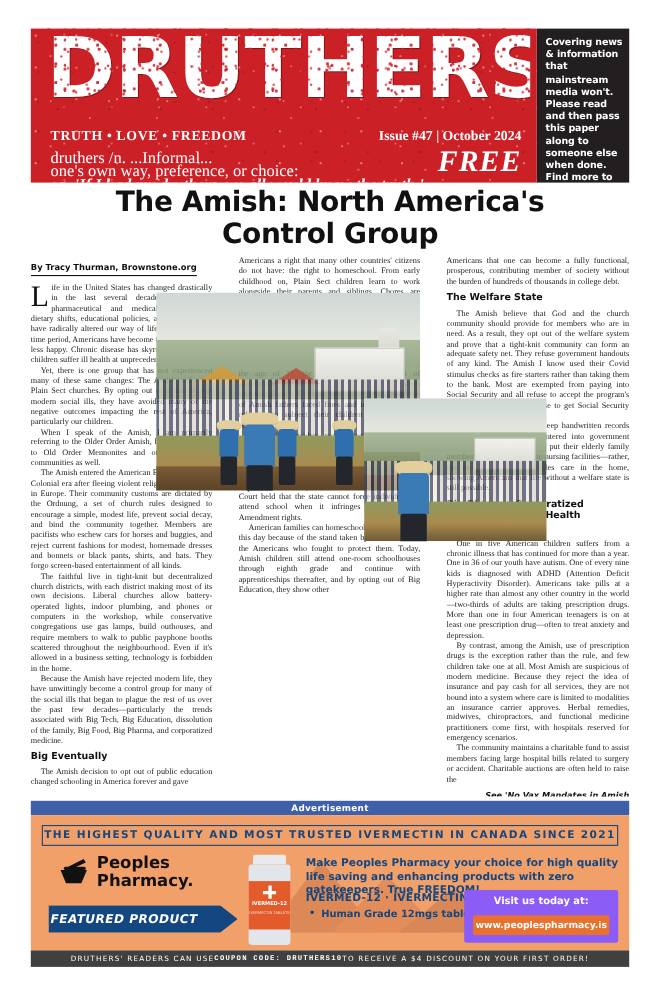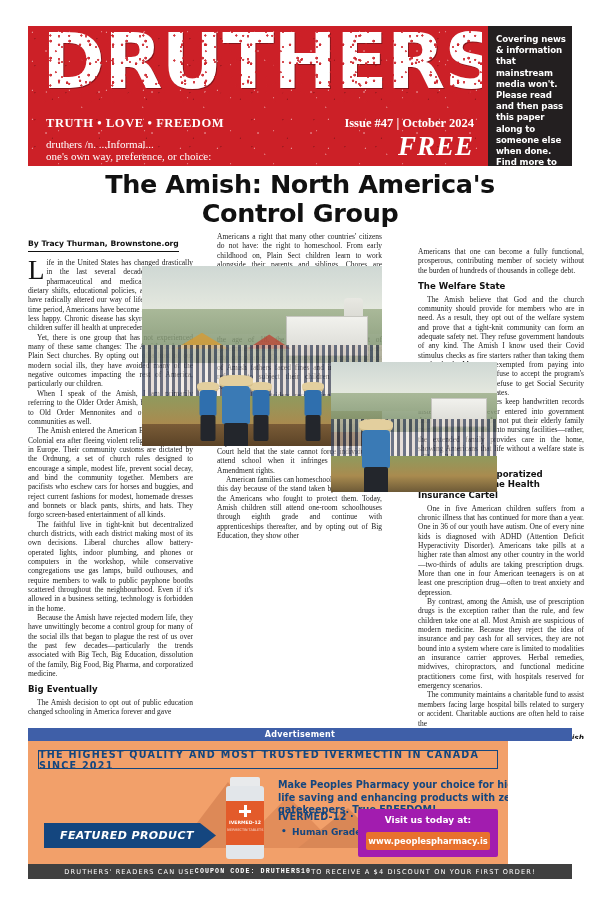--- a/index.html
+++ b/index.html
@@ -62,21 +62,21 @@
     font-weight:bold; font-size:12.5px; color:#fff; letter-spacing:.6px;
   }
   .issue {
     position:absolute; right:14px; top:90px;
     font-family:"Liberation Serif", serif;
     font-weight:bold; font-size:12.5px; color:#fff;
   }
   .dict {
     position:absolute; left:18px; top:112px;
     font-family:"Liberation Serif", serif;
-    font-size:11px; color:#fff; line-height:12.4px;
+    font-size:15px; color:#fff; line-height:12.4px;
   }
   .dict .it { font-style:italic; font-weight:bold; }
   .free {
     position:absolute; right:14px; bottom:4px;
     font-family:"Liberation Serif", serif;
     font-weight:bold; font-size:27px; color:#fff; letter-spacing:1px;font-style:italic;
   }
   .mast-side {
     width:84px; background:#231f20; color:#fff; padding:8px 6px 6px 8px;
   }
@@ -99,21 +99,21 @@
     line-height:29px;
     color:#111;
     letter-spacing:-.4px;
   }
 
   
   .cols { position:absolute; left:28px; top:232px; width:544px; height:492px; }
   .col { position:absolute; top:0; width:165px; height:492px; overflow:hidden; }
   .col1 { left:0; }
   .col2 { left:189px; }
-  .col3 { left:390px; width:166px;margin-top:15px; }
+  .col3 { left:378px; width:166px; }
 
   .byline {
     font-family:"DejaVu Sans", sans-serif;
     font-weight:bold; font-size:7.6px; color:#111;
     border-bottom:1px solid #111;
     padding-bottom:3px; margin-bottom:6px;
     display:inline-block;
   }
   .bodytext {
     font-family:"Liberation Serif", serif;
@@ -224,21 +224,21 @@
 
   
   .adv-label {
     position:absolute; left:28px; top:728px; width:544px; height:13px;
     background:#3f5fa8; color:#fff;
     font-family:"DejaVu Sans", sans-serif; font-weight:bold;
     font-size:8px; letter-spacing:.3px;
     display:flex; align-items:center; justify-content:center;
   }
   .ad {
-    position:absolute; left:28px; top:741px; width:480px; height:123px;
+    position:absolute; left:28px; top:741px; width:544px; height:123px;
     background:#f2a06a; overflow:hidden;
   }
   .ad-mountains {
     position:absolute; right:120px; bottom:16px; width:220px; height:80px;
     opacity:.33;
   }
   .ad-headline {
     position:absolute; left:10px; top:9px; right:10px; height:19px;
     border:1.4px solid #14467f;
     display:flex; align-items:center; justify-content:center;
@@ -251,21 +251,21 @@
   .ad-logo-mark { width:30px; height:26px; }
   .ad-logo-text {
     font-family:"DejaVu Sans", sans-serif; font-weight:bold;
     font-size:15px; line-height:15.5px; color:#111;
   }
   .ad-featured {
     position:absolute; left:16px; top:82px; width:172px; height:25px;
     background:#14467f; color:#fff;
     font-family:"DejaVu Sans", sans-serif; font-weight:bold; font-style:italic;
     font-size:11px; letter-spacing:.4px;
-    display:flex; align-items:center; padding-left:16px;
+    display:flex; align-items:center; padding-left:2px;
     clip-path:polygon(0 0, calc(100% - 16px) 0, 100% 50%, calc(100% - 16px) 100%, 0 100%);
   }
   .ad-bottle {
     position:absolute; left:196px; top:36px; width:42px; height:82px;
   }
   .bottle-cap { position:absolute; left:6px; top:0; width:30px; height:9px; background:#e8eaec; border-radius:2px 2px 0 0; }
   .bottle-body { position:absolute; left:2px; top:9px; width:38px; height:73px; background:#e2e6ea; border-radius:3px; }
   .bottle-label { position:absolute; left:2px; top:24px; width:38px; height:44px; background:#e35b2a; }
   .bottle-cross { position:absolute; left:15px; top:28px; width:12px; height:12px; }
   .bottle-cross:before, .bottle-cross:after { content:""; position:absolute; background:#fff; }
@@ -291,21 +291,21 @@
   }
   .ad-bullets {
     position:absolute; left:252px; top:84px; margin:0; padding:0; list-style:none;
     font-family:"DejaVu Sans", sans-serif; font-weight:bold;
     font-size:9px; line-height:14px; color:#14467f;
   }
   .ad-bullets li { position:relative; padding-left:12px; }
   .ad-bullets li:before { content:"•"; position:absolute; left:1px; top:-1px; }
   .ad-visit {
     position:absolute; right:10px; top:68px; width:140px; height:48px;
-    background:#a21caf; border-radius:2px;
+    background:#8b5cf6; border-radius:2px;
   }
   .ad-visit-label {
     position:absolute; left:0; right:0; top:6px; text-align:center;
     font-family:"DejaVu Sans", sans-serif; font-weight:bold; font-size:9px; color:#fff;
   }
   .ad-visit-url {
     position:absolute; left:8px; right:8px; top:23px; height:18px;
     background:#e8712e; border-radius:2px;
     display:flex; align-items:center; justify-content:center;
     font-family:"DejaVu Sans", sans-serif; font-weight:bold; font-size:8.4px; color:#fff;
@@ -450,20 +450,31 @@
   <div class="ad">
 
     <svg class="ad-mountains" viewBox="0 0 220 80">
       <polygon points="10,80 60,14 110,80" fill="#b35b33"></polygon>
       <polygon points="70,80 120,28 170,80" fill="#c4673a"></polygon>
       <polygon points="130,80 180,40 220,80" fill="#a95530"></polygon>
     </svg>
 
     <div class="ad-headline">THE HIGHEST QUALITY AND MOST TRUSTED IVERMECTIN IN CANADA SINCE 2021</div>
 
+    <div class="ad-logo">
+      <svg class="ad-logo-mark" viewBox="0 0 30 26">
+        <path d="M3 11 H27 L22 23 H8 Z" fill="#111"></path>
+        <rect x="6" y="8" width="20" height="3" rx="1.5" fill="#111"></rect>
+        <path d="M10 8 L24 1 L26 4 L13 10 Z" fill="#111"></path>
+      </svg>
+      <div class="ad-logo-text">
+        <div>Peoples</div>
+        <div>Pharmacy.</div>
+      </div>
+    </div>
 
     <div class="ad-featured">FEATURED PRODUCT</div>
 
     <div class="ad-bottle">
       <div class="bottle-cap"></div>
       <div class="bottle-body"></div>
       <div class="bottle-label"></div>
       <div class="bottle-cross"></div>
       <div class="bottle-name">IVERMED-12</div>
       <div class="bottle-sub">IVERMECTIN TABLETS</div>

